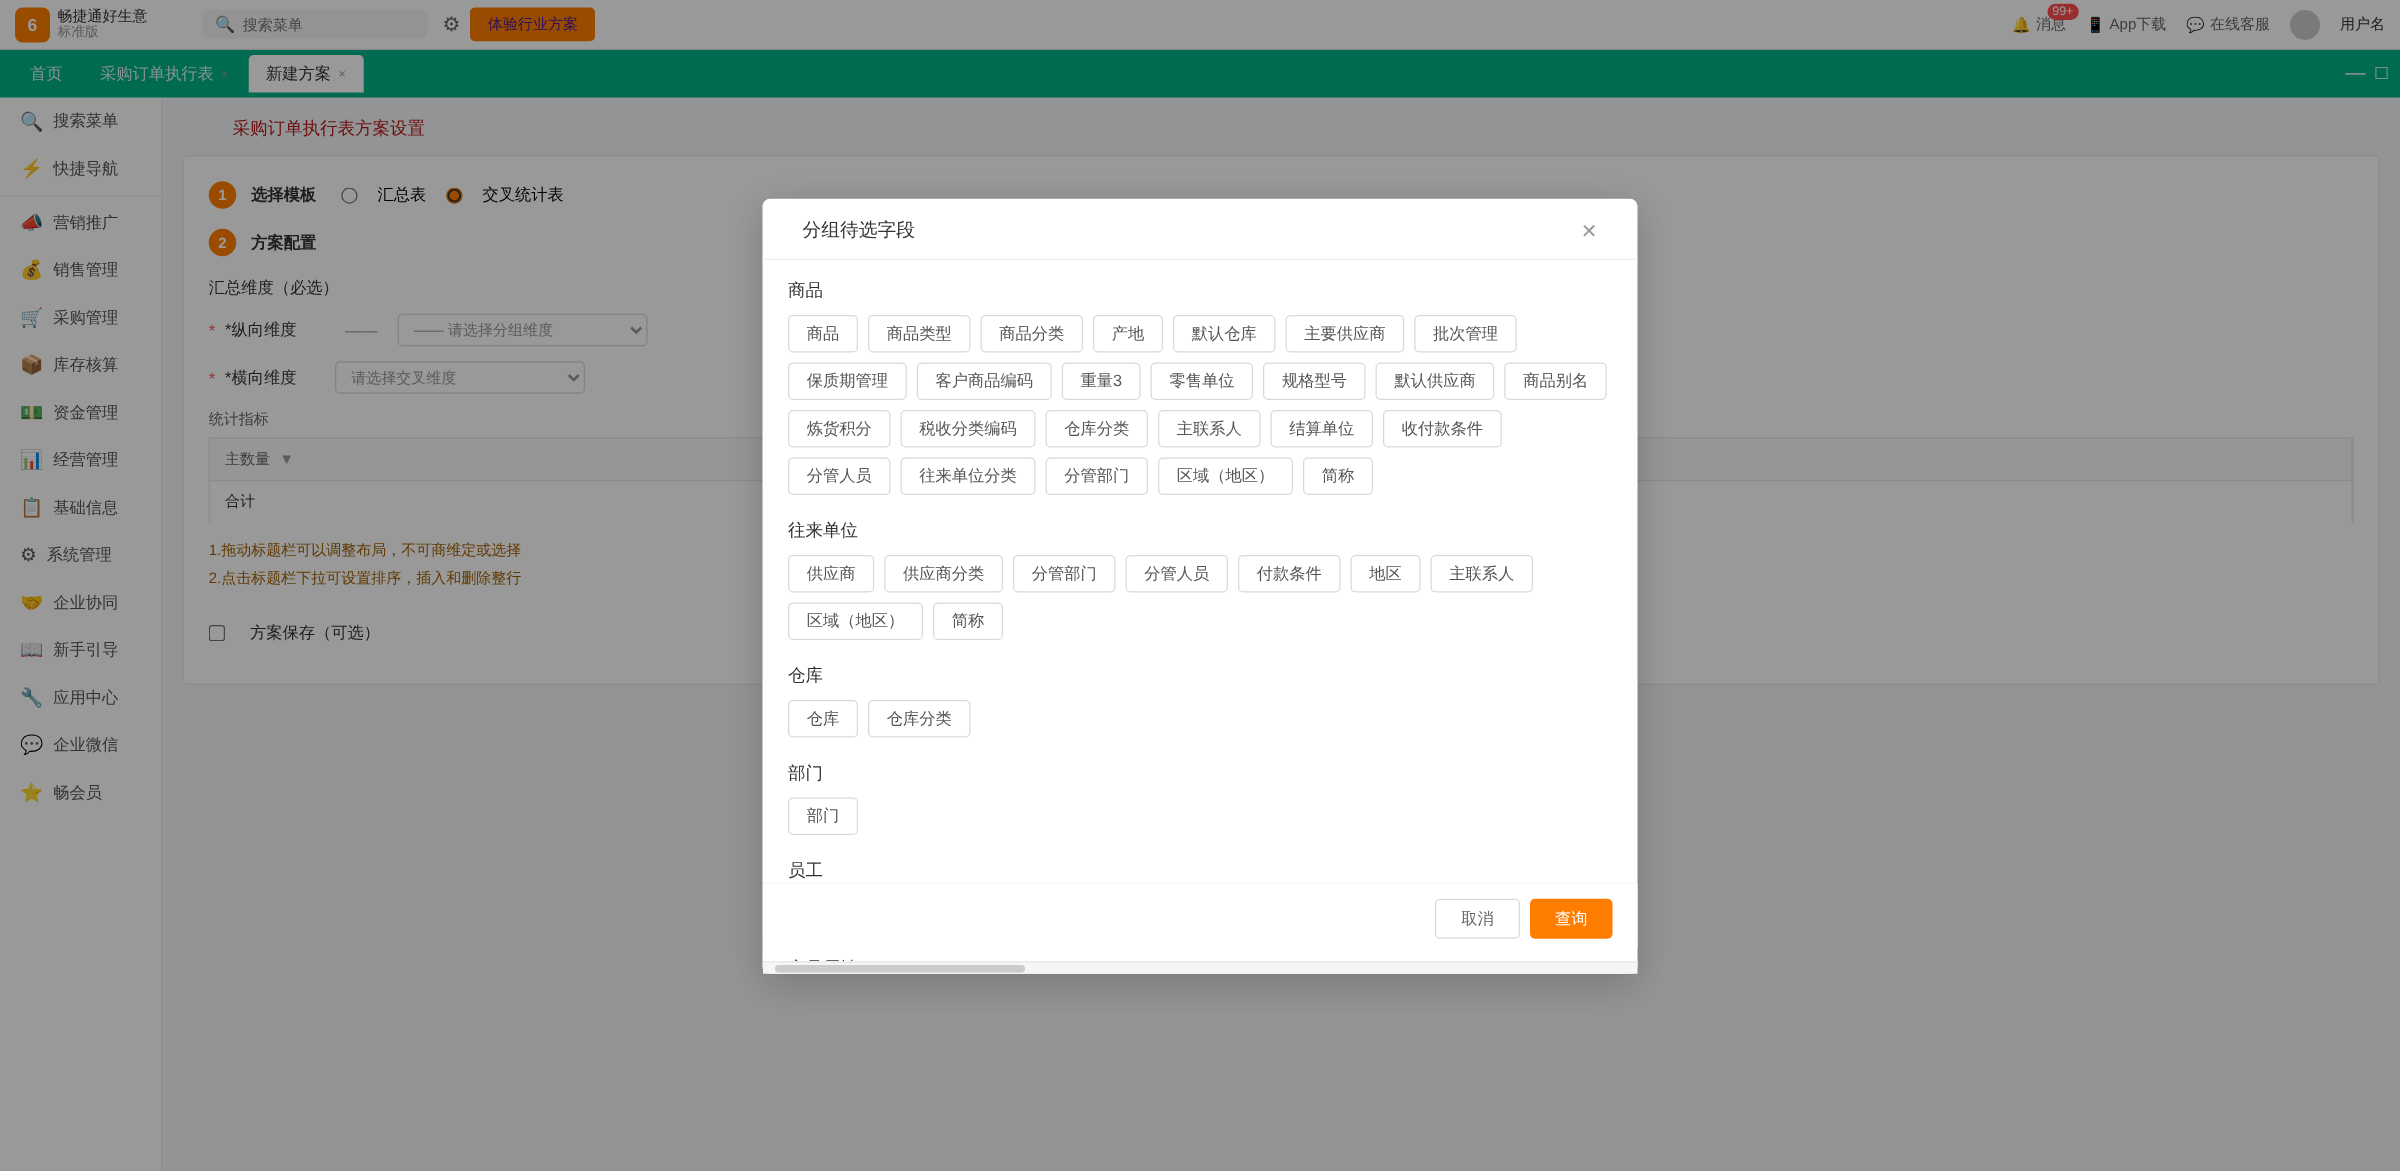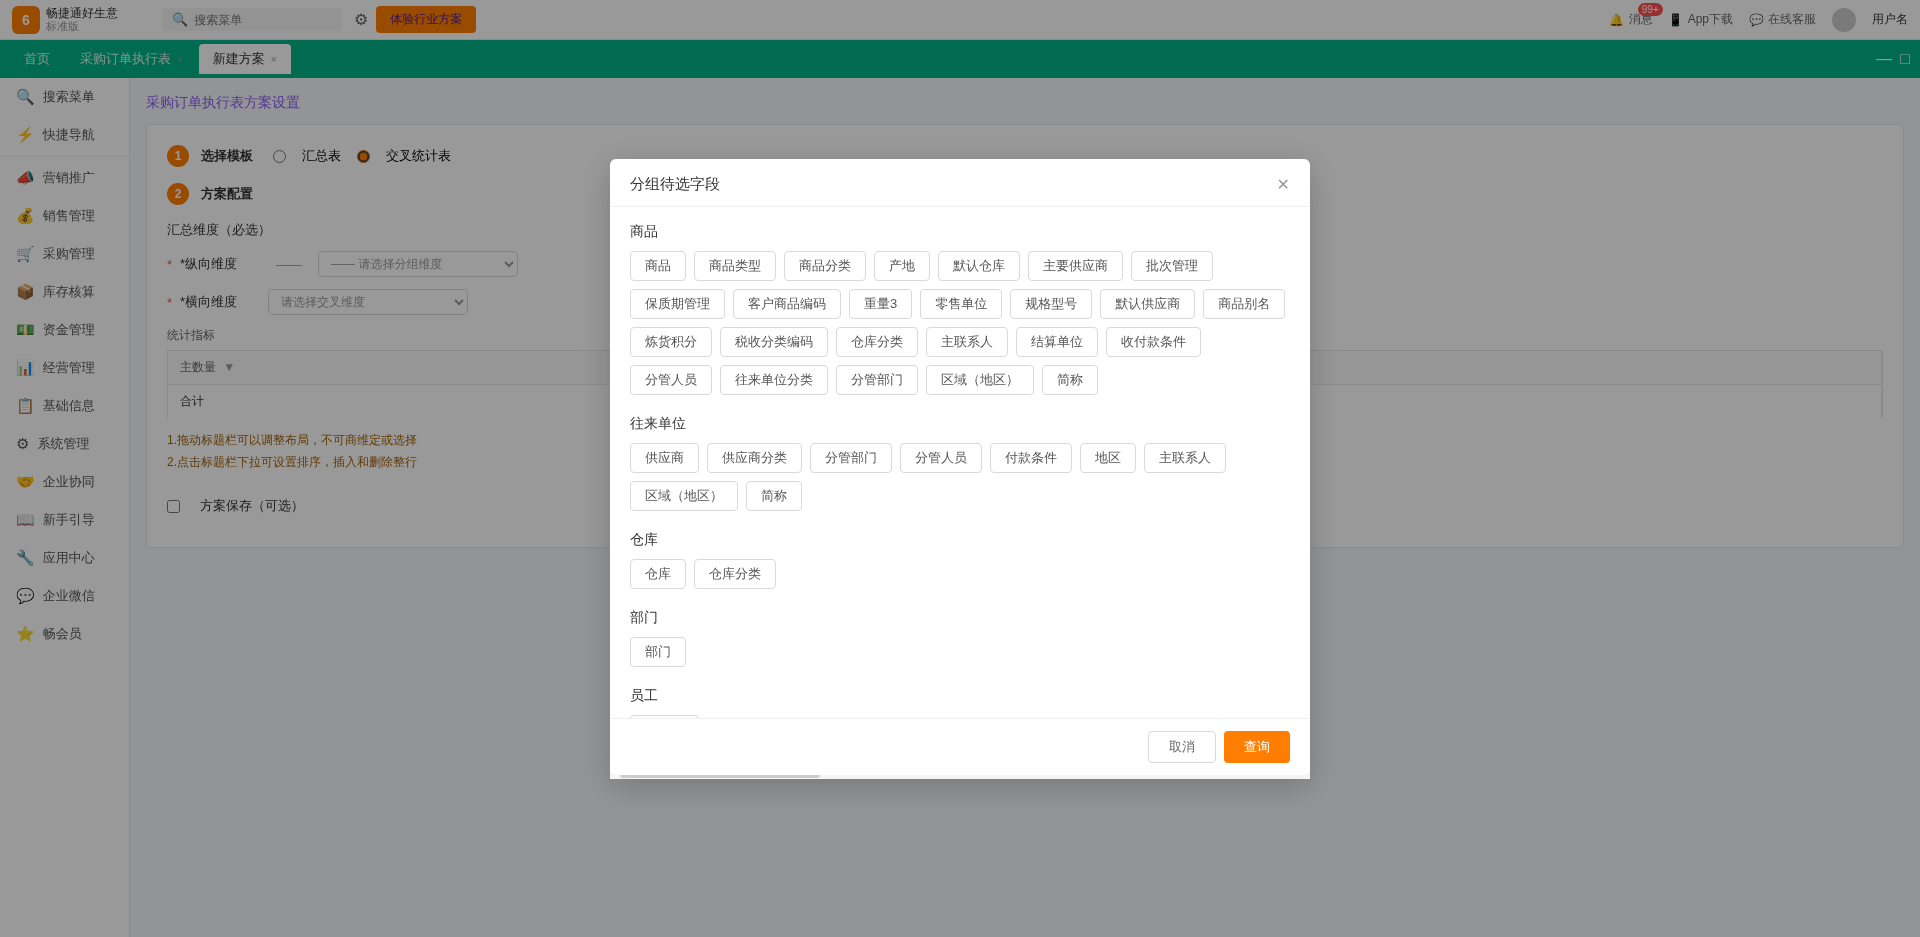--- a/index.html
+++ b/index.html
@@ -93,21 +93,21 @@
     .sidebar-divider { height: 1px; background: #f0f0f0; margin: 2px 0; }
 
     
     .main-content {
       margin-top: 78px;
       margin-left: 130px;
       padding: 16px;
       min-height: calc(100vh - 78px);
       background: #f5f7fa;
     }
-    .page-title { font-size: 14px; color: #8b5cf6; margin-bottom: 12px; font-weight: 500; }
+    .page-title { font-size: 14px; color: #b91c1c; margin-bottom: 12px; font-weight: 500; margin-left: 40px; }
     .content-card {
       background: white; border-radius: 4px; padding: 20px;
       border: 1px solid #e8e8e8;
     }
     .step-row { display: flex; align-items: center; gap: 12px; margin-bottom: 16px; }
     .step-num {
       width: 22px; height: 22px; border-radius: 50%;
       background: #ff7d00; color: white;
       display: flex; align-items: center; justify-content: center;
       font-size: 12px; font-weight: bold; flex-shrink: 0;
@@ -152,38 +152,38 @@
     .modal {
       background: white;
       border-radius: 6px;
       width: 700px;
       max-height: 620px;
       display: flex; flex-direction: column;
       box-shadow: 0 8px 32px rgba(0,0,0,0.2);
       position: relative;
     }
     .modal-header {
-      padding: 16px 20px 12px;
+      padding: 16px 32px 12px;
       border-bottom: 1px solid #f0f0f0;
       display: flex; align-items: center; justify-content: space-between;
       flex-shrink: 0;
     }
     .modal-title { font-size: 15px; font-weight: 500; color: #333; }
     .modal-close { cursor: pointer; color: #999; font-size: 16px; }
     .modal-body {
       padding: 16px 20px;
       overflow-y: auto;
       flex: 1;
     }
     .modal-footer {
       padding: 12px 20px;
       border-top: 1px solid #f0f0f0;
       display: flex; justify-content: flex-end; gap: 8px;
       flex-shrink: 0;
-      position: absolute; bottom: 4px; left: 0; right: 0;
+      position: absolute; bottom: 16px; left: 0; right: 0;
       background: white;
       border-radius: 0 0 6px 6px;
     }
     .btn-cancel {
       padding: 6px 20px; border: 1px solid #d9d9d9; border-radius: 4px;
       background: white; cursor: pointer; font-size: 13px; color: #666;
     }
     .btn-confirm {
       padding: 6px 20px; border: none; border-radius: 4px;
       background: #ff7d00; color: white; cursor: pointer; font-size: 13px;

